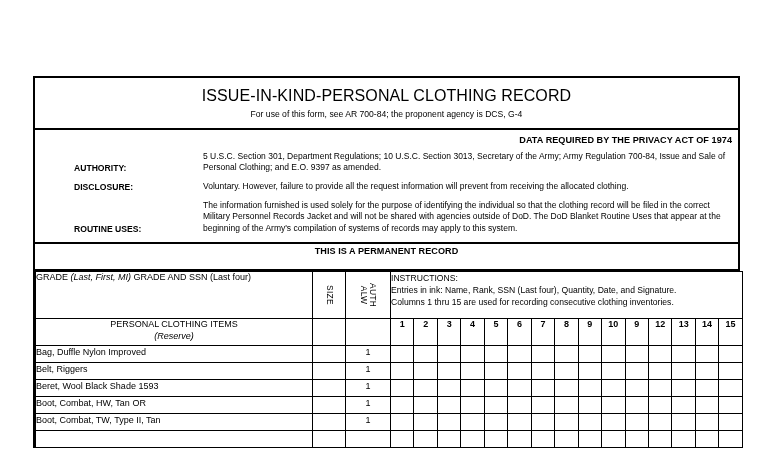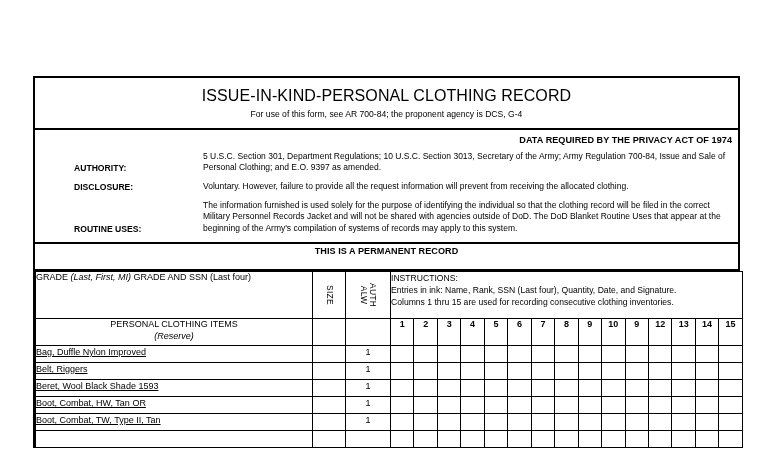--- a/index.html
+++ b/index.html
@@ -165,21 +165,20 @@
   .row-head-bottom td { border-bottom: 2.5px solid #000; }
 
   
   .item-row td { height: 16px; }
   .cell-item {
     padding: 1px 0 0 4px;
     font-size: 9px;
     line-height: 1.35;
     white-space: nowrap;
     vertical-align: middle;
-    text-decoration: underline;
   }
   .cell-size {
     background: #dee4f5;
   }
   .cell-auth {
     text-align: center;
     vertical-align: middle;
     font-size: 9px;
     line-height: 1.35;
   }

